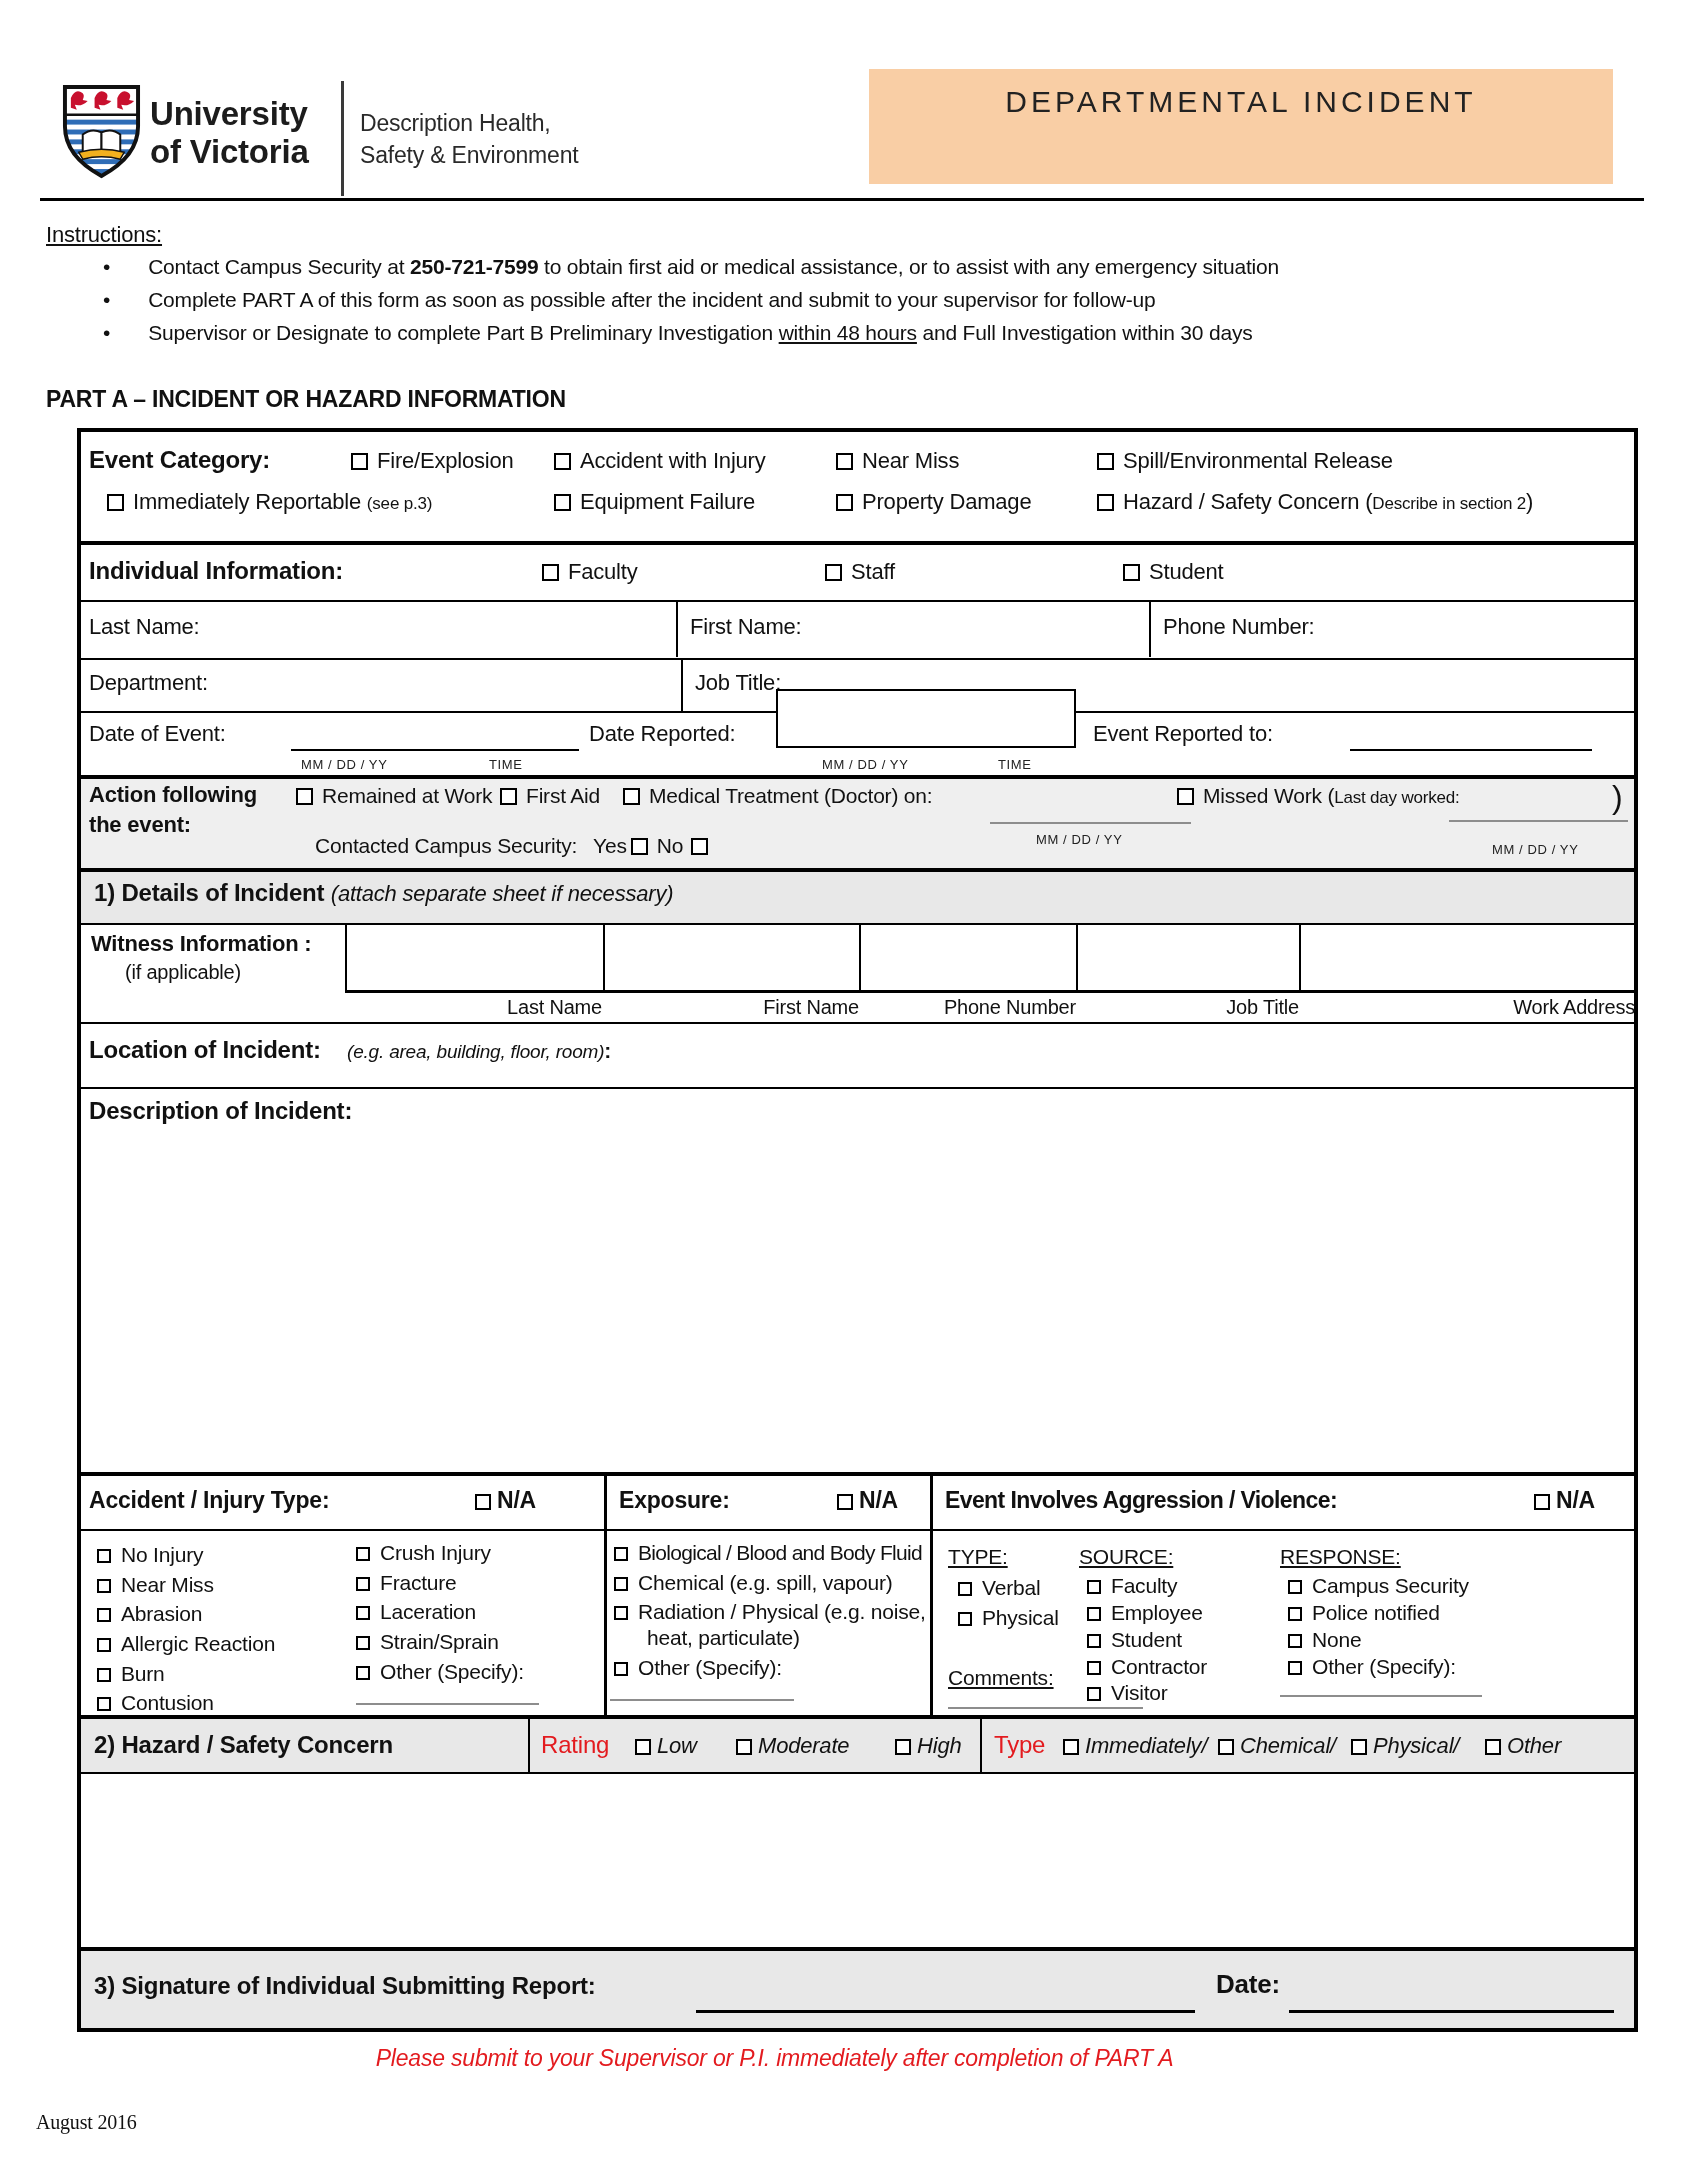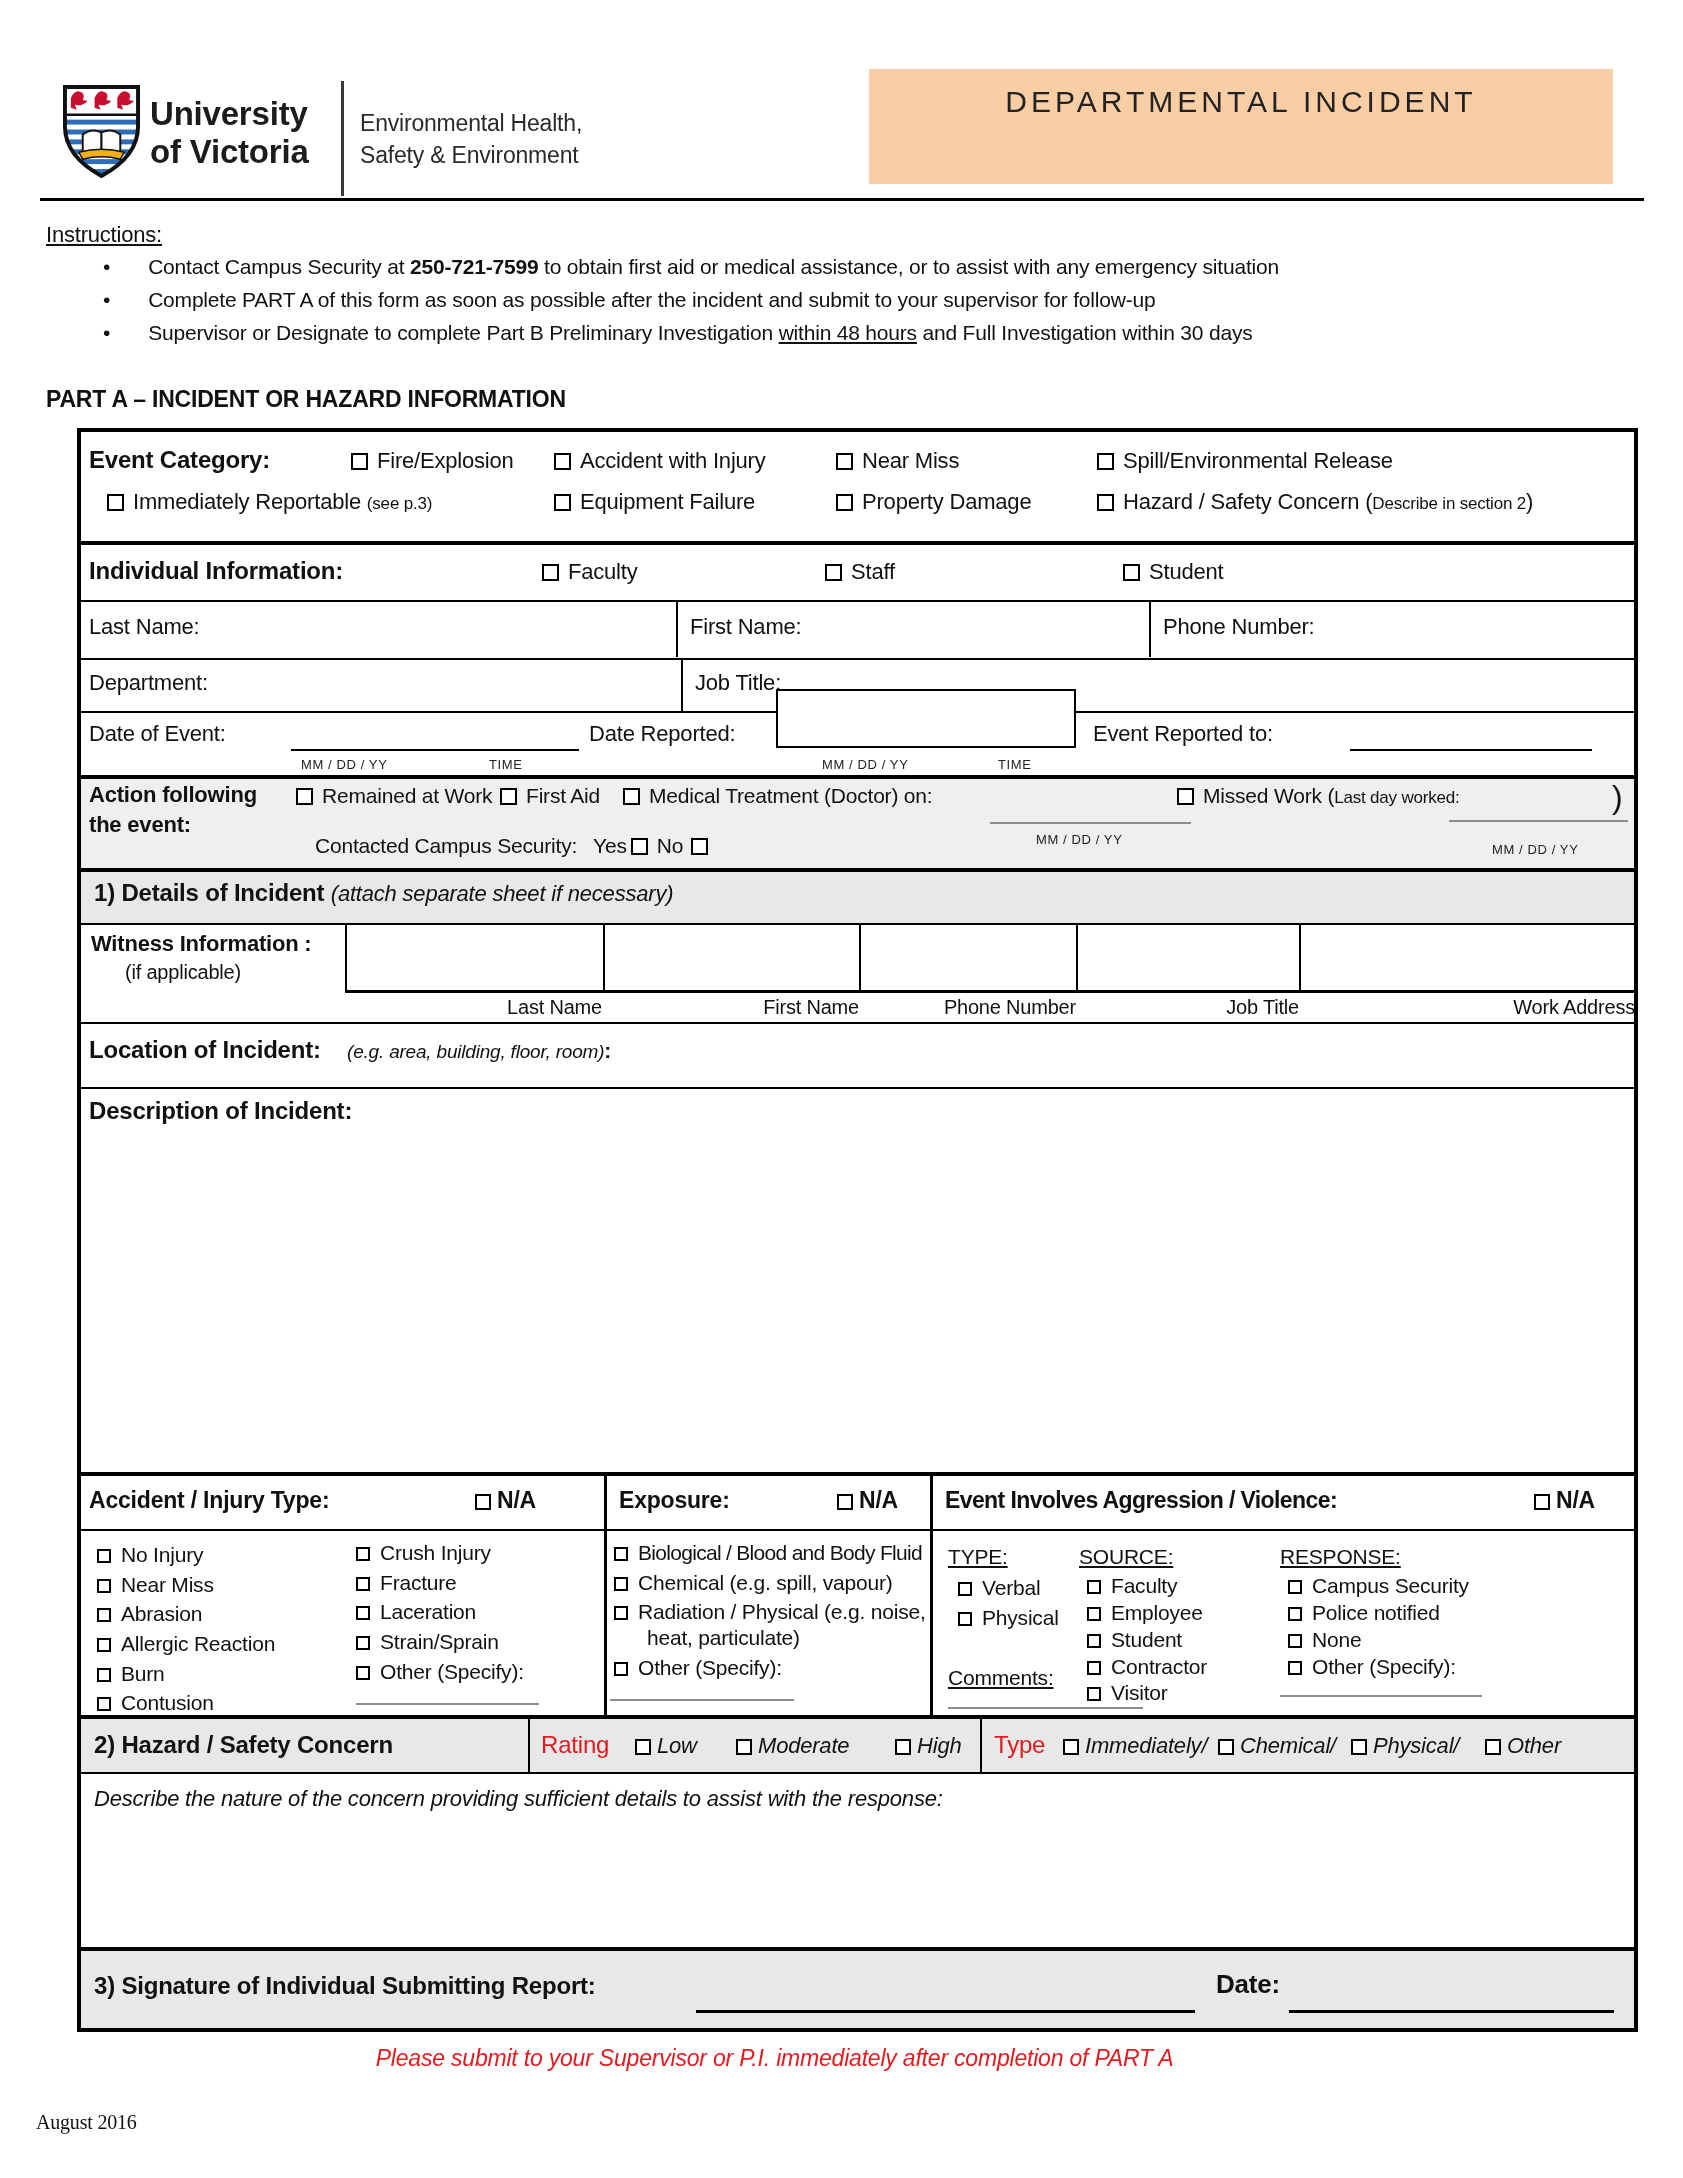--- a/index.html
+++ b/index.html
@@ -72,21 +72,21 @@
   <path d="M4 4 h74 v40 q0 30 -37 50 q-37 -20 -37 -50 z" fill="none" stroke="#111" stroke-width="4"></path>
   <line x1="4" y1="32" x2="78" y2="32" stroke="#111" stroke-width="2.5"></line>
 </svg>
 
 <div class="a" style="left:150px;top:95px;font-size:33px;font-weight:bold;line-height:38px;color:#1c1c1c">
   <div>University</div>
   <div>of Victoria</div>
 </div>
 <div class="a" style="left:341px;top:81px;width:3px;height:115px;background:#3a3a3a"></div>
 <div class="a" style="left:360px;top:107px;font-size:23px;line-height:32px;color:#2a2a2a">
-  <div>Environmental Health,</div>
+  <div>Description Health,</div>
   <div>Safety &amp; Environment</div>
 </div>
 
 <div class="titlebox">
   <div>DEPARTMENTAL INCIDENT</div>
 </div>
 
 <div class="hl" style="left:40px;top:198px;width:1604px;height:3px"></div>
 
 <div class="a t22" style="left:46px;top:222px;text-decoration:underline">Instructions:</div>
@@ -282,21 +282,20 @@
   <span class="a t22 it" style="left:554px;top:1301px"><span class="cbn"></span><span>Low</span></span>
   <span class="a t22 it" style="left:655px;top:1301px"><span class="cbn"></span><span>Moderate</span></span>
   <span class="a t22 it" style="left:814px;top:1301px"><span class="cbn"></span><span>High</span></span>
 
   <div class="a t24 red" style="left:913px;top:1299px">Type</div>
   <span class="a t22 it" style="left:982px;top:1301px"><span class="cbn"></span><span>Immediately/</span></span>
   <span class="a t22 it" style="left:1137px;top:1301px"><span class="cbn"></span><span>Chemical/</span></span>
   <span class="a t22 it" style="left:1270px;top:1301px"><span class="cbn"></span><span>Physical/</span></span>
   <span class="a t22 it" style="left:1404px;top:1301px"><span class="cbn"></span><span>Other</span></span>
 
-  <div class="a t22 it" style="left:13px;top:1354px">Describe the nature of the concern providing sufficient details to assist with the response:</div>
   <div class="a" style="left:4px;top:1390px;width:1544px;height:123px"></div>
 
   <div class="a t24 b" style="left:13px;top:1540px">3) Signature of Individual Submitting Report:</div>
   <div class="hl" style="left:615px;top:1578px;width:499px;height:3px"></div>
   <div class="a t26 b" style="left:1135px;top:1537px">Date:</div>
   <div class="hl" style="left:1208px;top:1578px;width:325px;height:3px"></div>
 
 </div>
 </div>
 

